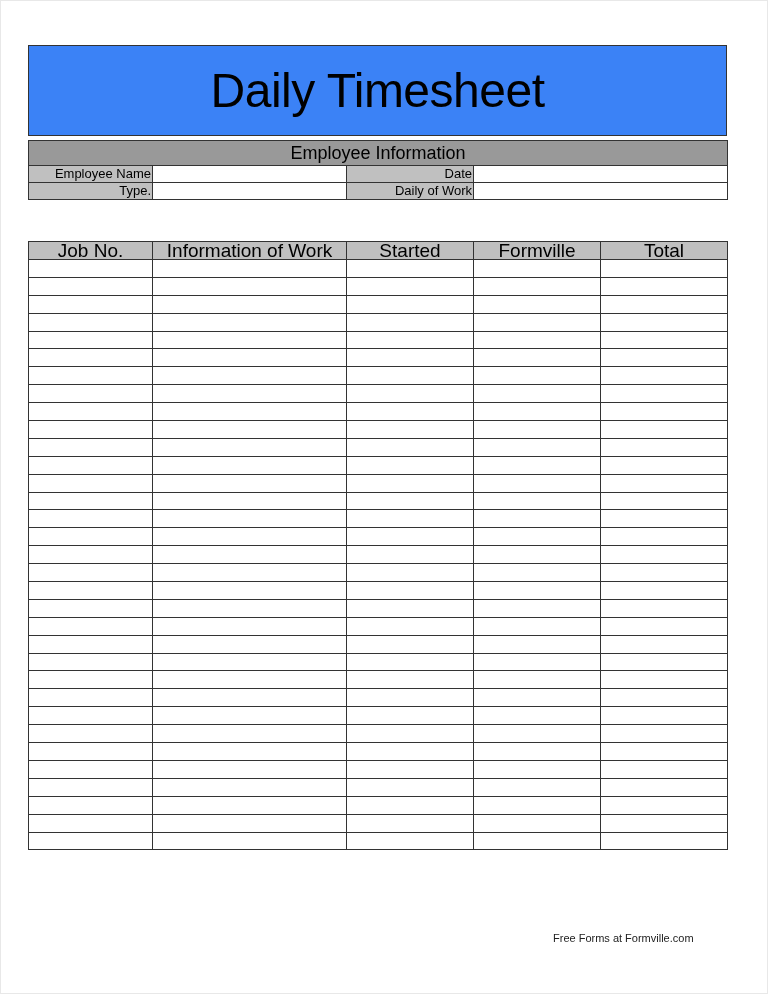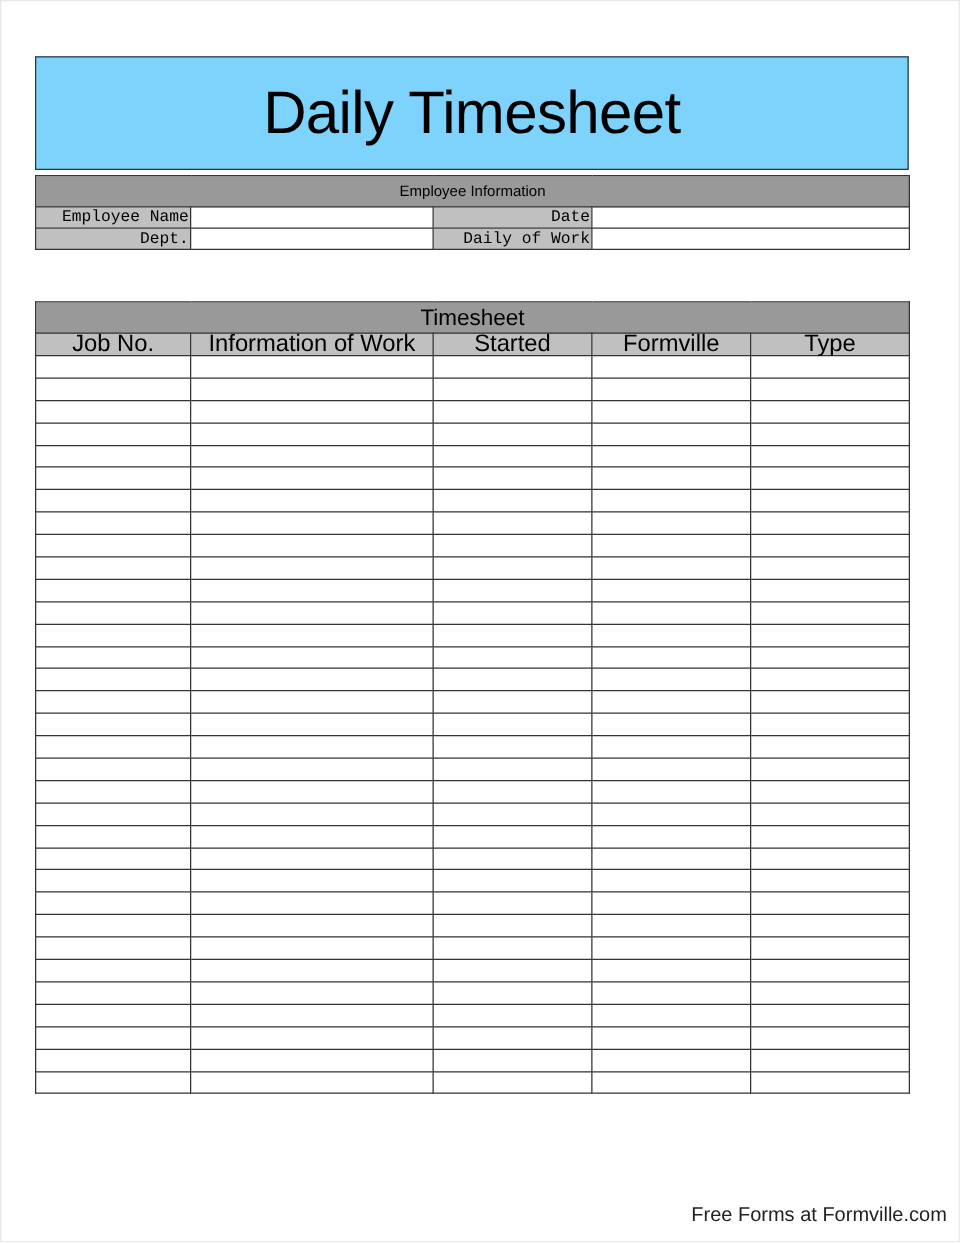--- a/index.html
+++ b/index.html
@@ -1,38 +1,38 @@
 <!DOCTYPE html>
 <html><head>
 <meta charset="utf-8">
 <style>
   html, body { margin: 0; padding: 0; background: #ffffff; }
   body { width: 768px; height: 994px; position: relative; overflow: hidden;
          font-family: "Liberation Sans", sans-serif; color: #000; }
   .page-edge { position: absolute; left: 0; top: 0; width: 766px; height: 992px; border: 1px solid #e8e8e8; }
 
   .title-box { position: absolute; left: 28px; top: 45px; width: 697px; height: 89px;
-               background: #7dd3fc; border: 1.5px solid #333; display: flex;
+               background: #3b82f6; border: 1.5px solid #333; display: flex;
                align-items: center; justify-content: center; }
   .title-box span { font-size: 48px; letter-spacing: -0.5px; }
 
   .emp { position: absolute; left: 28px; top: 140px; width: 699px; border-collapse: collapse;
          table-layout: fixed; }
   .emp td { border: 1.2px solid #333; height: 16px; padding: 0 1px; font-size: 13px; line-height: 16px; }
-  .emp .sect { background: #999999; text-align: center; font-size: 12px; height: 24px; line-height: 24px; }
-  .emp .lbl { background: #c0c0c0; text-align: right; white-space: nowrap; overflow: hidden; font-family: Liberation Mono, monospace; }
+  .emp .sect { background: #999999; text-align: center; font-size: 18px; height: 24px; line-height: 24px; }
+  .emp .lbl { background: #c0c0c0; text-align: right; white-space: nowrap; overflow: hidden; }
   .emp .val { background: #ffffff; }
 
   .ts { position: absolute; left: 28px; top: 241px; width: 699px; border-collapse: collapse; table-layout: fixed; }
   .ts td, .ts th { border: 1.2px solid #333; padding: 0; font-weight: normal; }
   .ts .sect { background: #999999; text-align: center; font-size: 18px; height: 24px; line-height: 24px; }
   .ts th { background: #c0c0c0; font-size: 19px; height: 17px; line-height: 17px; text-align: center; }
   .ts td.cell { height: 16.9px; background: #fff; }
 
-  .footer { position: absolute; left: 553px; top: 964px; font-size: 16px; color: #222; }
+  .footer { position: absolute; left: 553px; top: 932px; font-size: 11px; color: #222; }
 </style>
 </head>
 <body>
 
 <div class="page-edge"></div>
 
 <div class="title-box">
   <span>Daily Timesheet</span>
 </div>
 
@@ -47,46 +47,43 @@
       <tr>
     <td class="sect" colspan="4">Employee Information</td>
   </tr>
   <tr>
     <td class="lbl">Employee Name</td>
     <td class="val"></td>
     <td class="lbl">Date</td>
     <td class="val"></td>
   </tr>
   <tr>
-    <td class="lbl">Dept.</td>
+    <td class="lbl">Type.</td>
     <td class="val"></td>
     <td class="lbl">Daily of Work</td>
     <td class="val"></td>
   </tr>
 </tbody>
   </table>
 
 <table class="ts">
   <colgroup>
     <col style="width:124px">
       <col style="width:194px">
       <col style="width:127px">
       <col style="width:127px">
       <col style="width:127px">
   </colgroup>
   <thead>
     <tr>
-        <td class="sect" colspan="5">Timesheet</td>
-      </tr>
-    <tr>
       <th>Job No.</th>
       <th>Information of Work</th>
       <th>Started</th>
       <th>Formville</th>
-      <th>Type</th>
+      <th>Total</th>
     </tr>
   </thead>
   <tbody id="ts-body">
       <tr>
         <td class="cell"></td>
         <td class="cell"></td>
         <td class="cell"></td>
         <td class="cell"></td>
         <td class="cell"></td>
       </tr>

